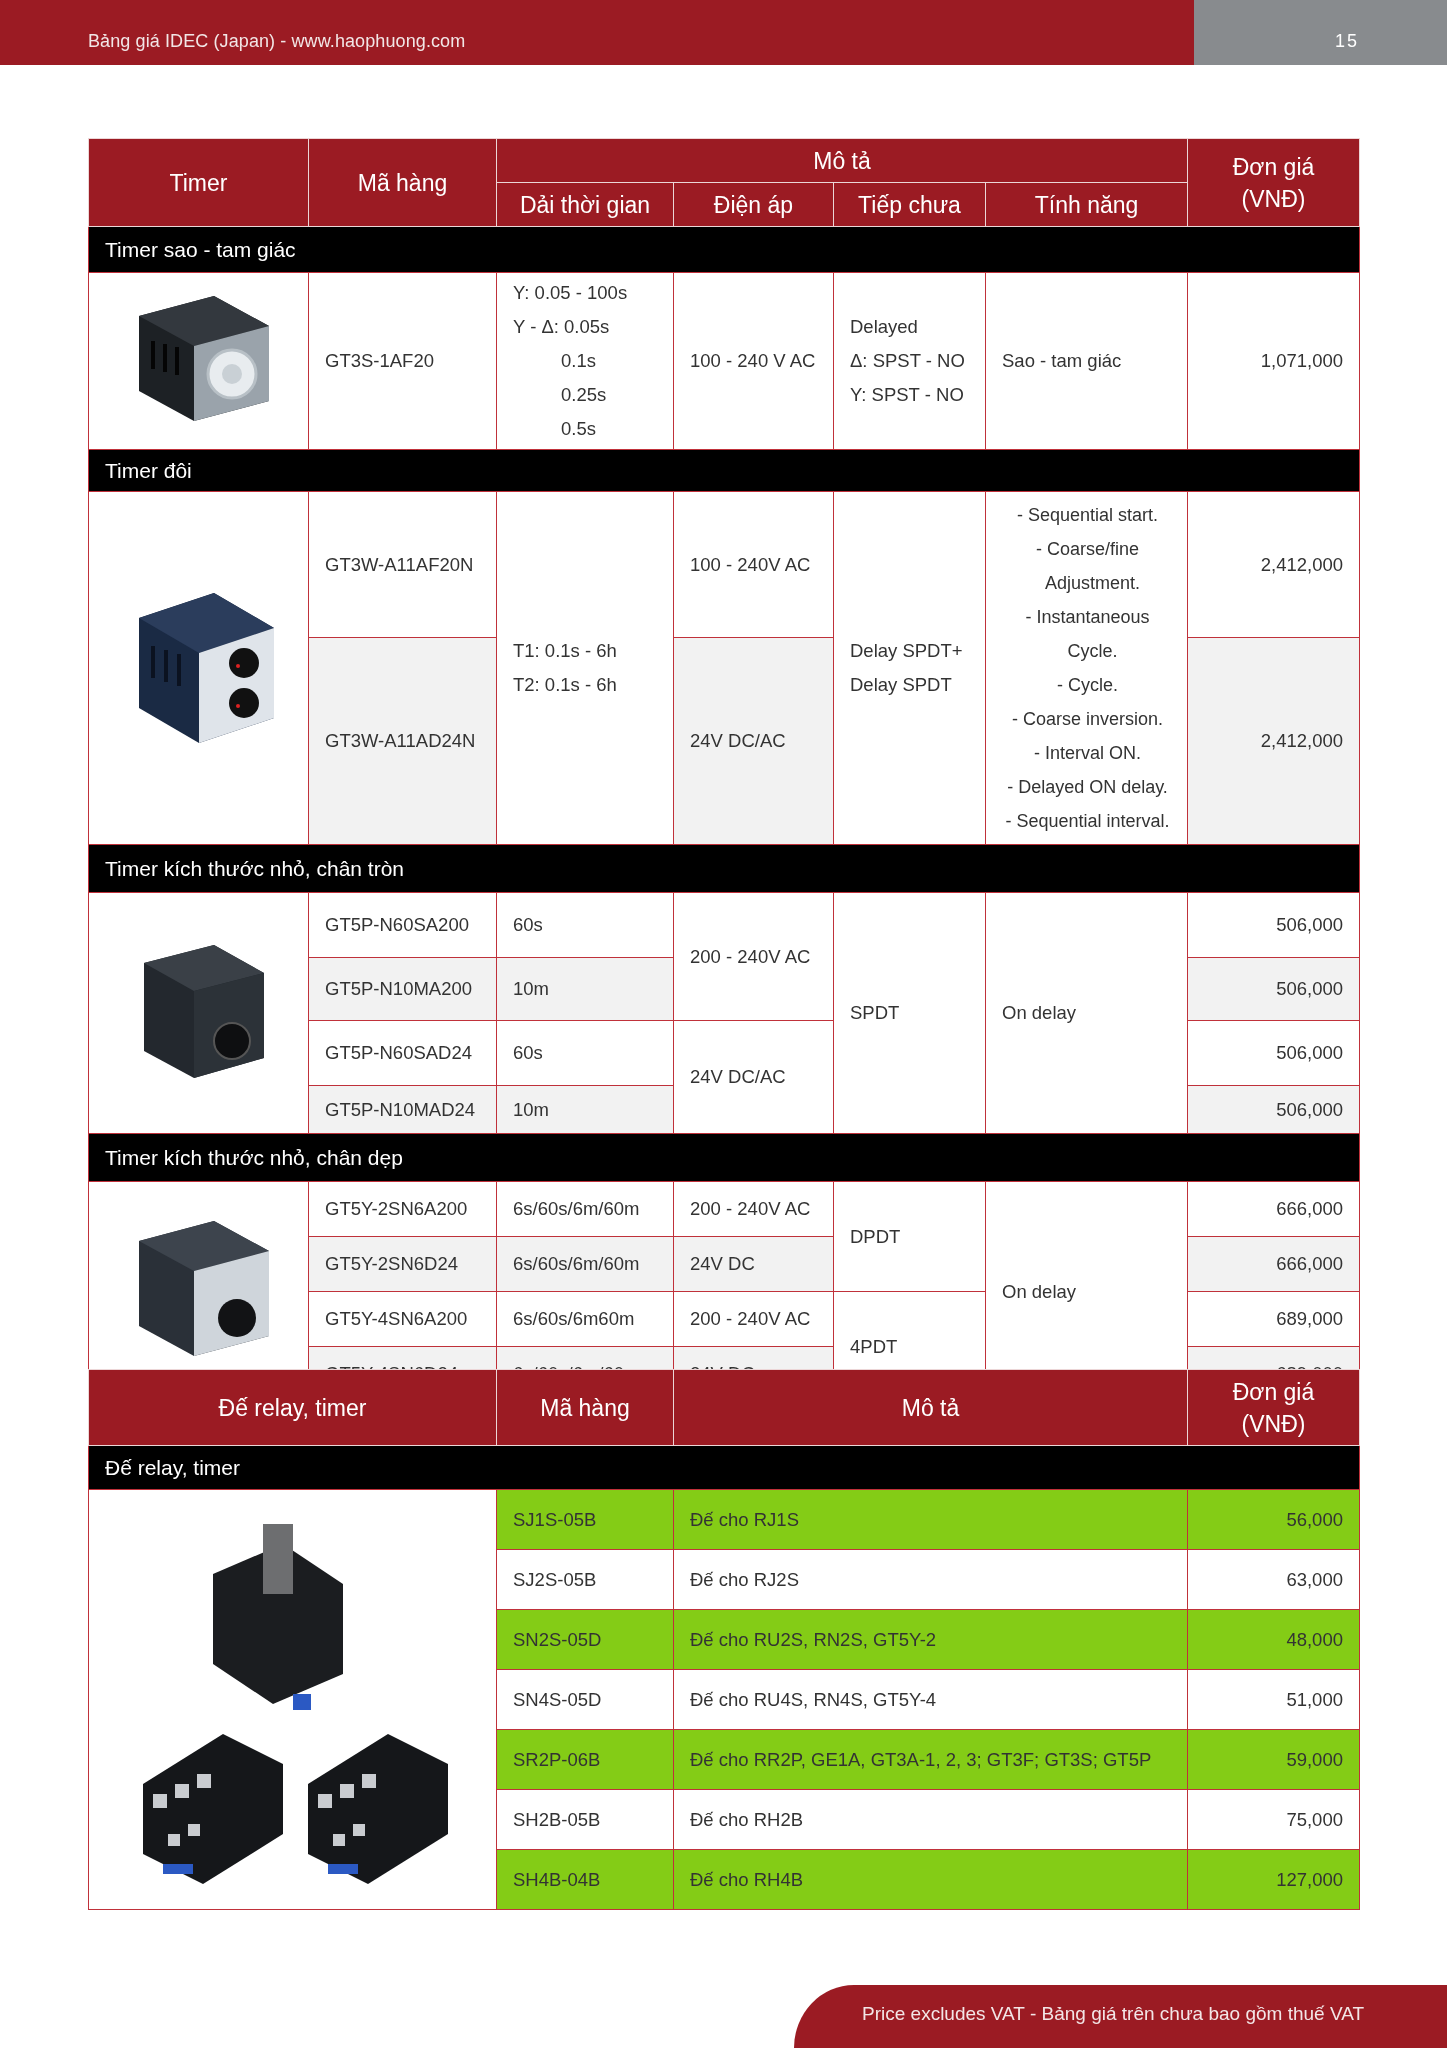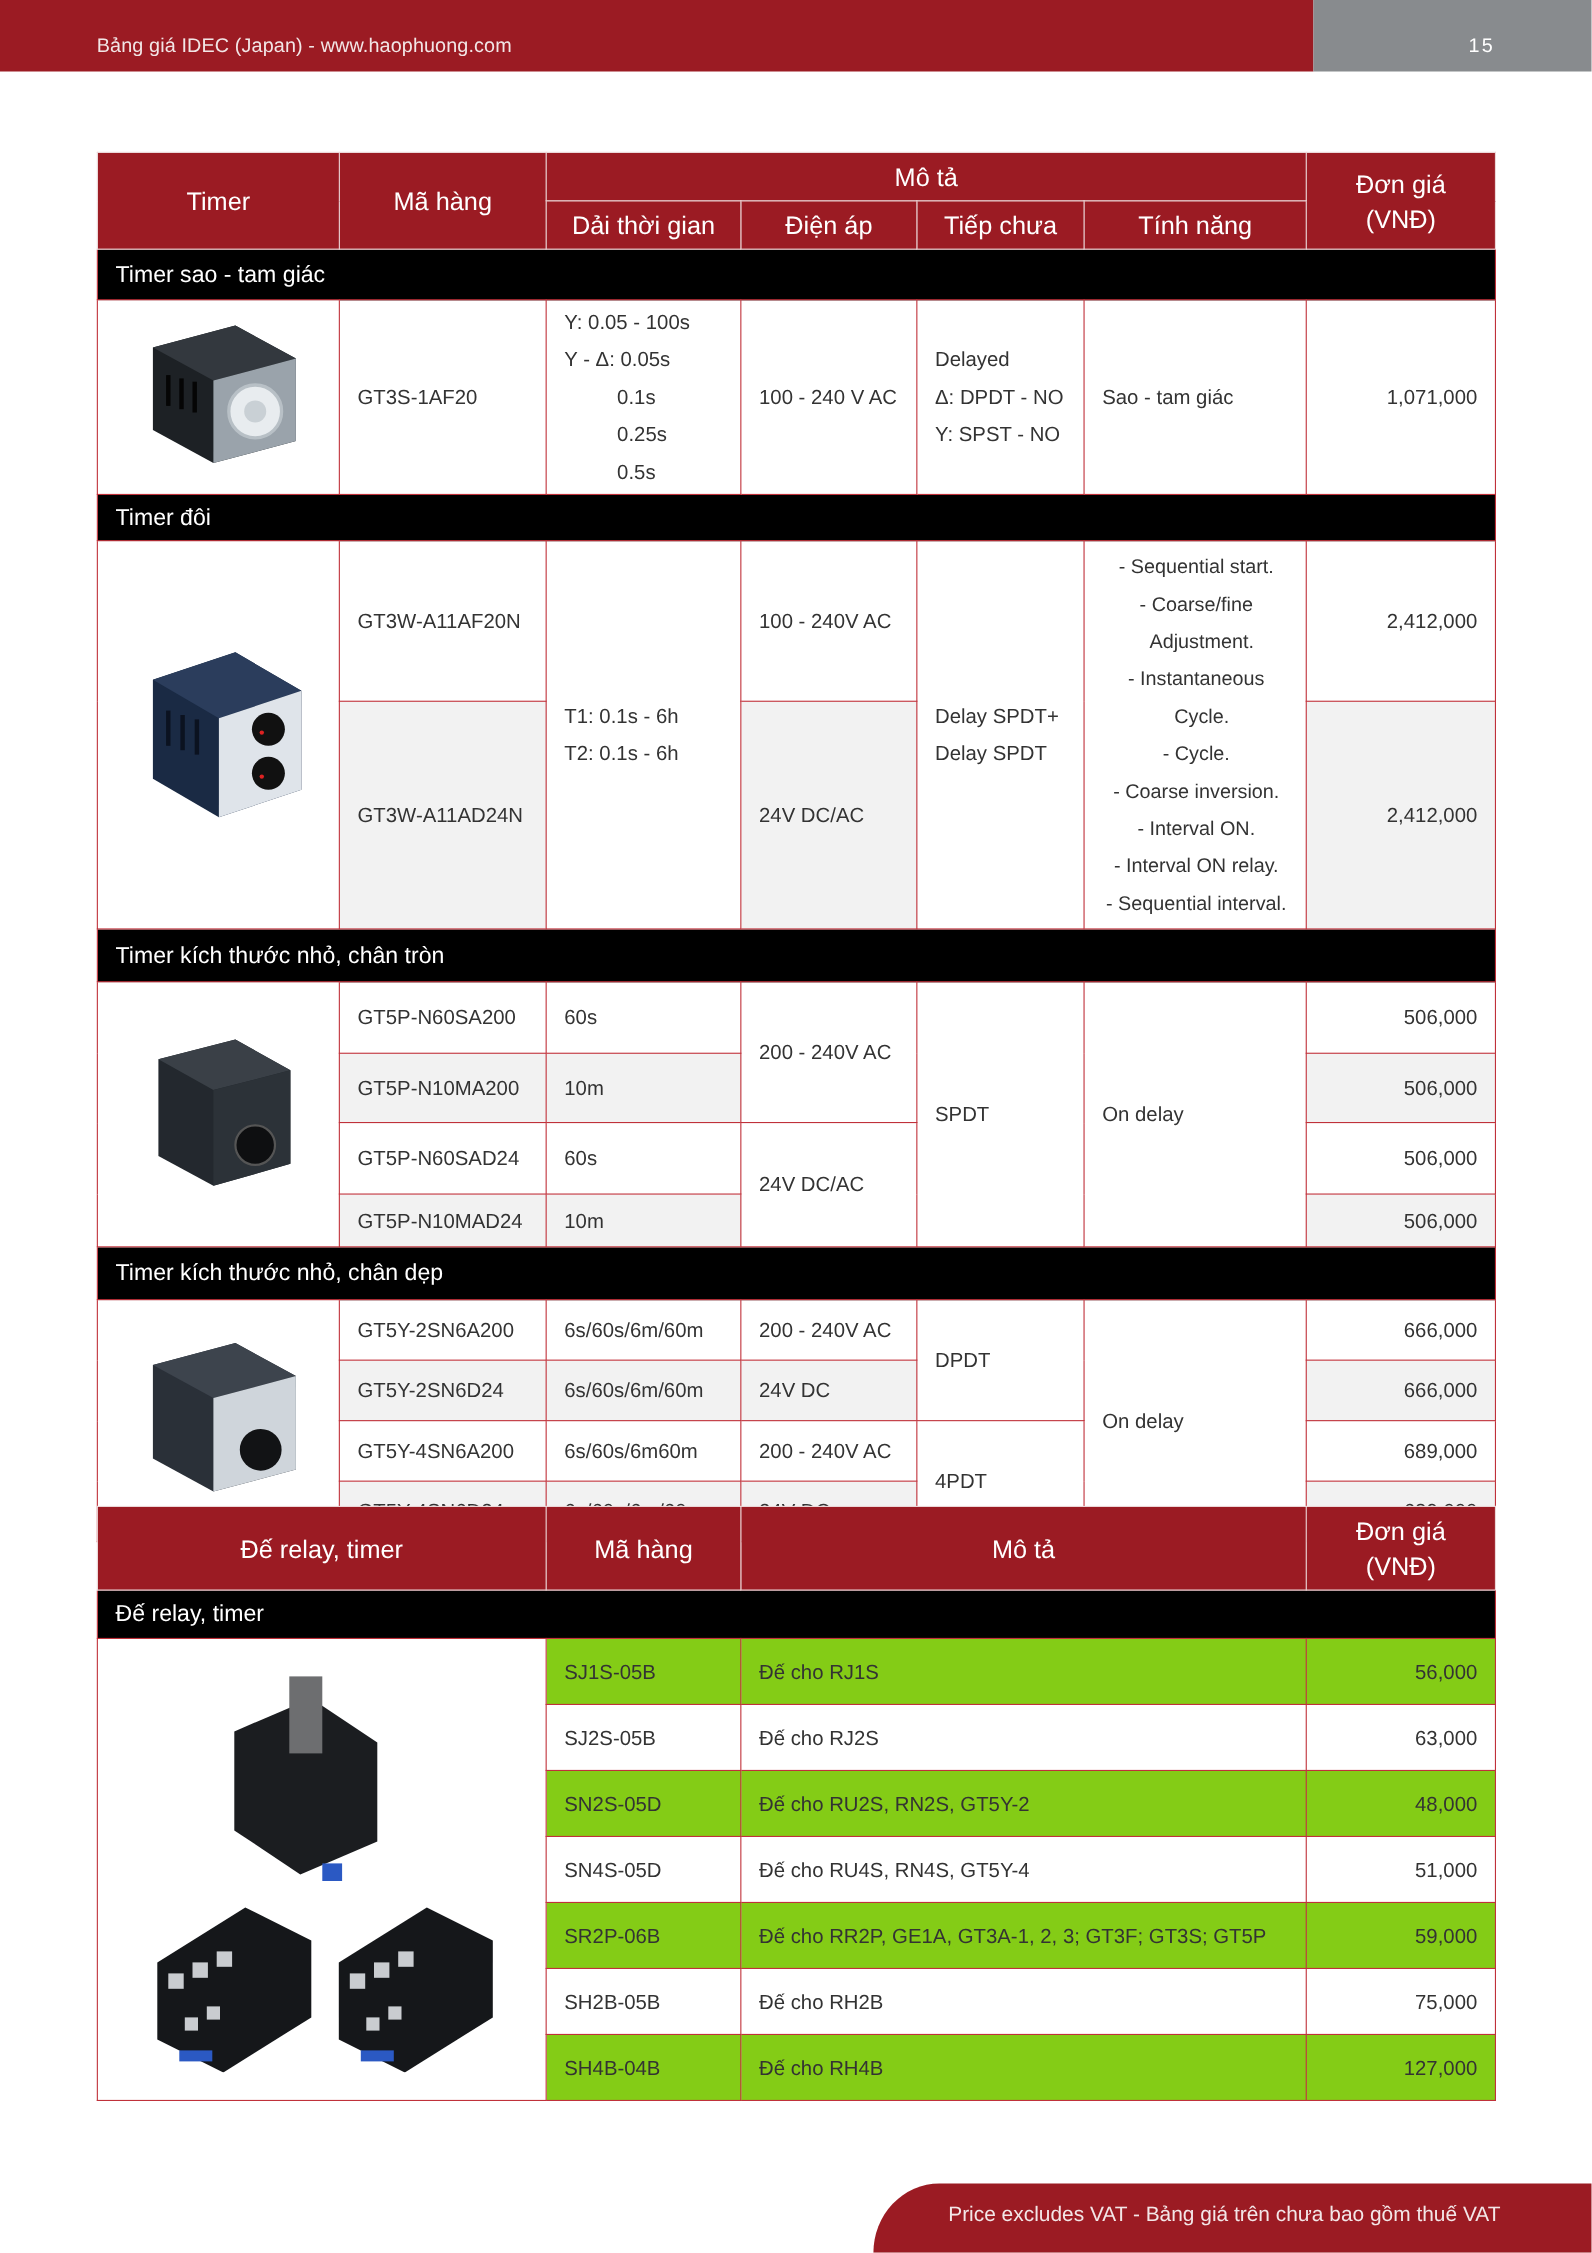--- a/index.html
+++ b/index.html
@@ -85,21 +85,21 @@
     <td class="lines" style="padding-top:2px;padding-bottom:2px;">
       <div>Y: 0.05 - 100s</div>
       <div>Y - Δ: 0.05s</div>
       <div style="padding-left:48px">0.1s</div>
       <div style="padding-left:48px">0.25s</div>
       <div style="padding-left:48px">0.5s</div>
     </td>
     <td>100 -  240 V AC</td>
     <td class="lines">
       <div>Delayed</div>
-      <div>Δ: DPDT - NO</div>
+      <div>Δ: SPST - NO</div>
       <div>Y: SPST - NO</div>
     </td>
     <td>Sao - tam giác</td>
     <td class="num">1,071,000</td>
   </tr>
 
   <tr class="group" style="height:42px">
     <td colspan="7">Timer đôi</td>
   </tr>
   <tr style="height:126px">
@@ -129,21 +129,21 @@
     </td>
     <td class="feat" rowspan="2">
       <span>- Sequential start.</span>
       <span>- Coarse/fine</span>
       <span class="indent">Adjustment.</span>
       <span>- Instantaneous</span>
       <span class="indent">Cycle.</span>
       <span>- Cycle.</span>
       <span>- Coarse inversion.</span>
       <span>- Interval ON.</span>
-      <span>- Interval ON relay.</span>
+      <span>- Delayed ON delay.</span>
       <span>- Sequential interval.</span>
     </td>
     <td class="num">2,412,000</td>
   </tr>
   <tr style="height:178px">
     <td class="shade" style="border-top-color:#f2f2f2">GT3W-A11AD24N</td>
     <td class="shade" style="border-top-color:#f2f2f2">24V DC/AC</td>
     <td class="num shade" style="border-top-color:#f2f2f2">2,412,000</td>
   </tr>
 

